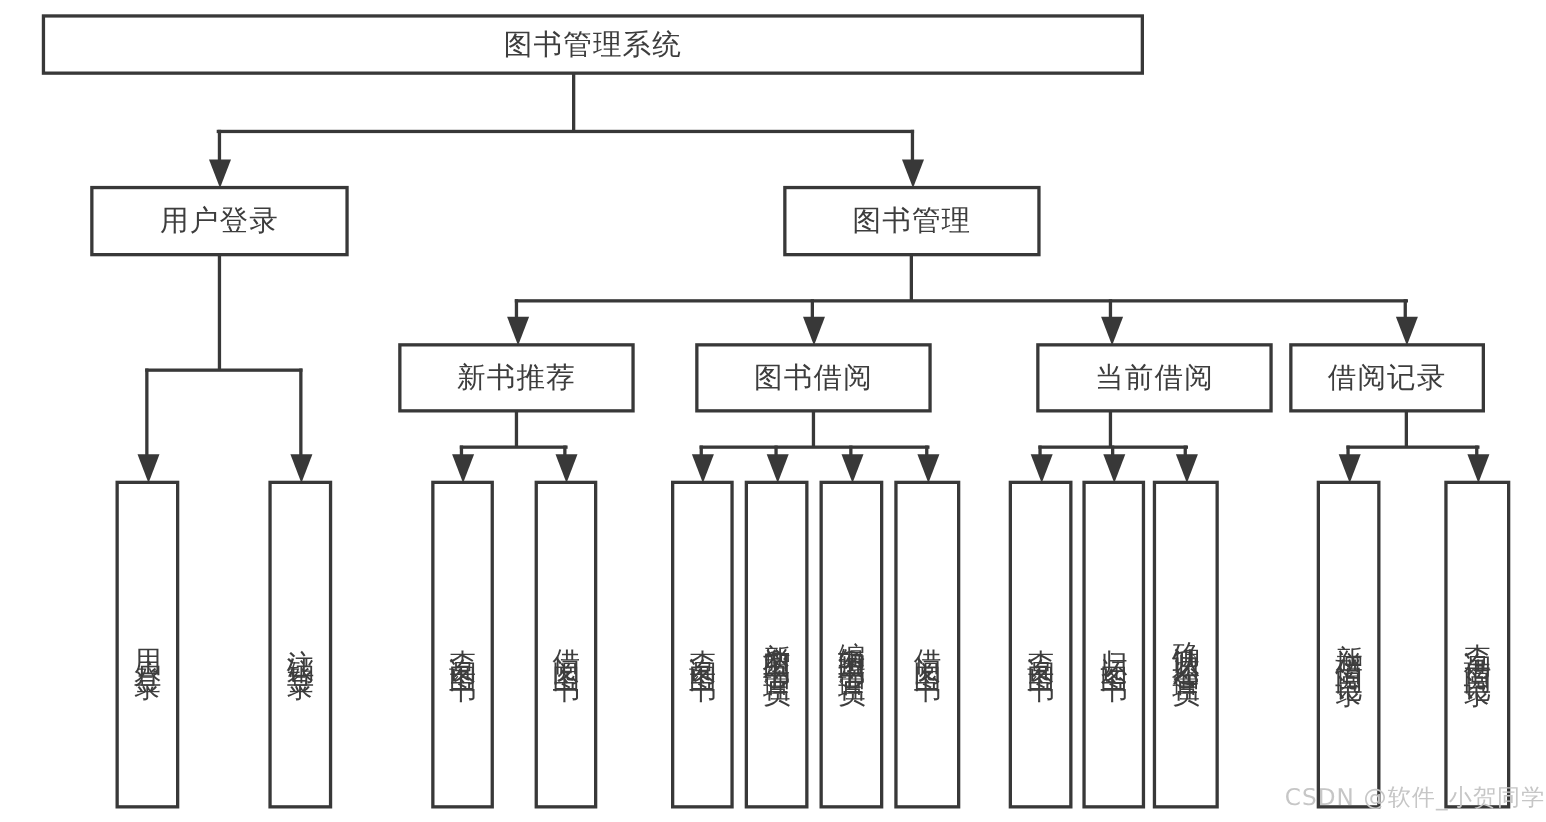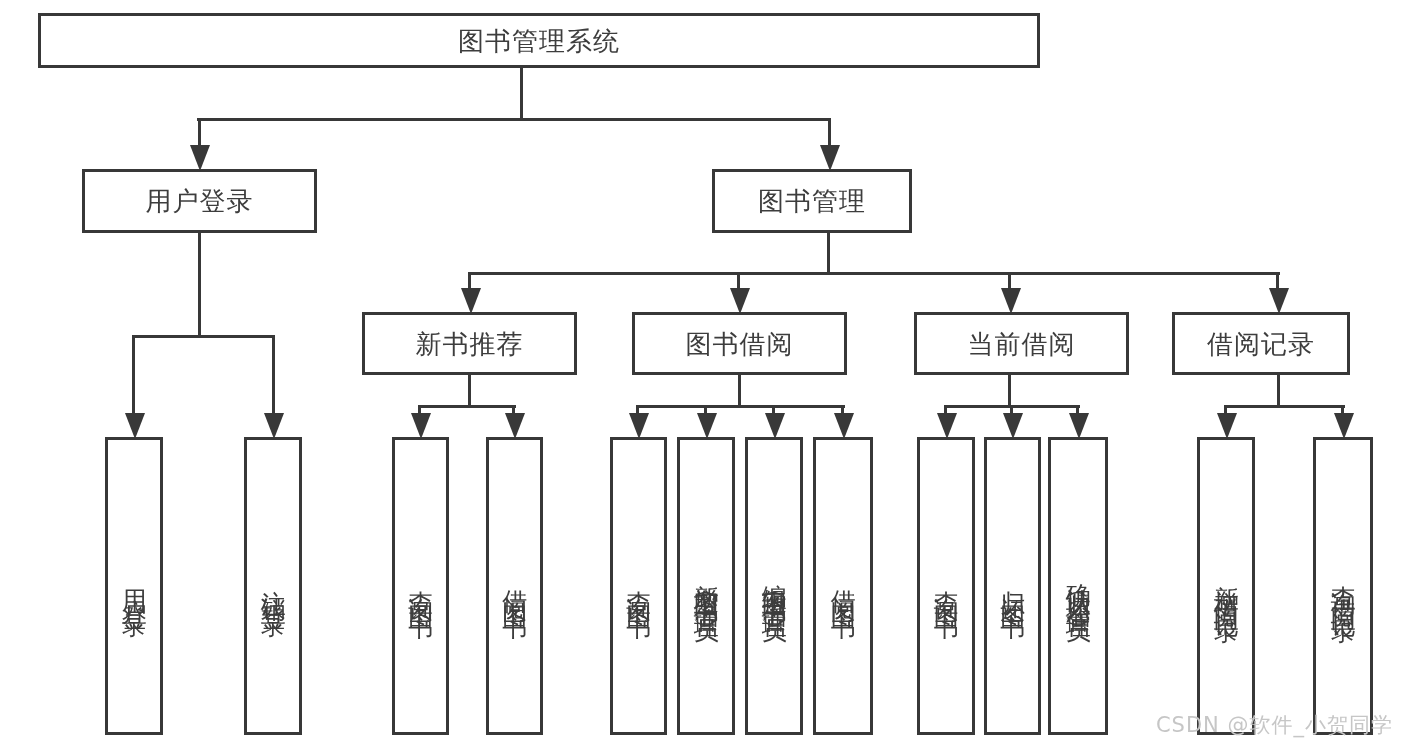--- a/index.html
+++ b/index.html
@@ -22,47 +22,47 @@
     font-size:25px;line-height:1.1;color:#3d3d3d;white-space:nowrap;
   }
   .hline{position:absolute;height:3px;background:#383838;}
   .vline{position:absolute;width:3px;background:#383838;}
   .arrow{
     position:absolute;width:0;height:0;
     border-left:10px solid transparent;border-right:10px solid transparent;
     border-top:26px solid #383838;
   }
   .watermark{
-    position:absolute;right:12px;top:711px;font-size:21px;
+    position:absolute;right:0;top:711px;font-size:21px;
     color:#c6c6c6;letter-spacing:1px;white-space:nowrap;
   }
 </style>
 </head>
 <body>
 
 <div id="canvas">
 
   <div class="box" style="left:38px;top:13px;width:1002px;height:55px">
     <span>图书管理系统</span>
   </div>
 
   <div class="box" style="left:82px;top:169px;width:235px;height:64px">
     <span>用户登录</span>
   </div>
-  <div class="box" style="left:712px;top:169px;width:200px;height:64px">
+  <div class="box" style="left:712px;top:169px;width:234px;height:64px">
     <span>图书管理</span>
   </div>
 
   <div class="box" style="left:632px;top:312px;width:215px;height:63px">
     <span>图书借阅</span>
   </div>
   <div class="box" style="left:362px;top:312px;width:215px;height:63px">
     <span>新书推荐</span>
   </div>
-  <div class="box" style="left:914px;top:312px;width:215px;height:63px">
+  <div class="box" style="left:942px;top:312px;width:215px;height:63px">
     <span>当前借阅</span>
   </div>
   <div class="box" style="left:1172px;top:312px;width:178px;height:63px">
     <span>借阅记录</span>
   </div>
 
   <div class="vbox" style="left:105px;width:58px">
     <span class="vtext" style="letter-spacing: 8px;">用户登录</span>
   </div>
   <div class="vbox" style="left:244px;width:58px">

